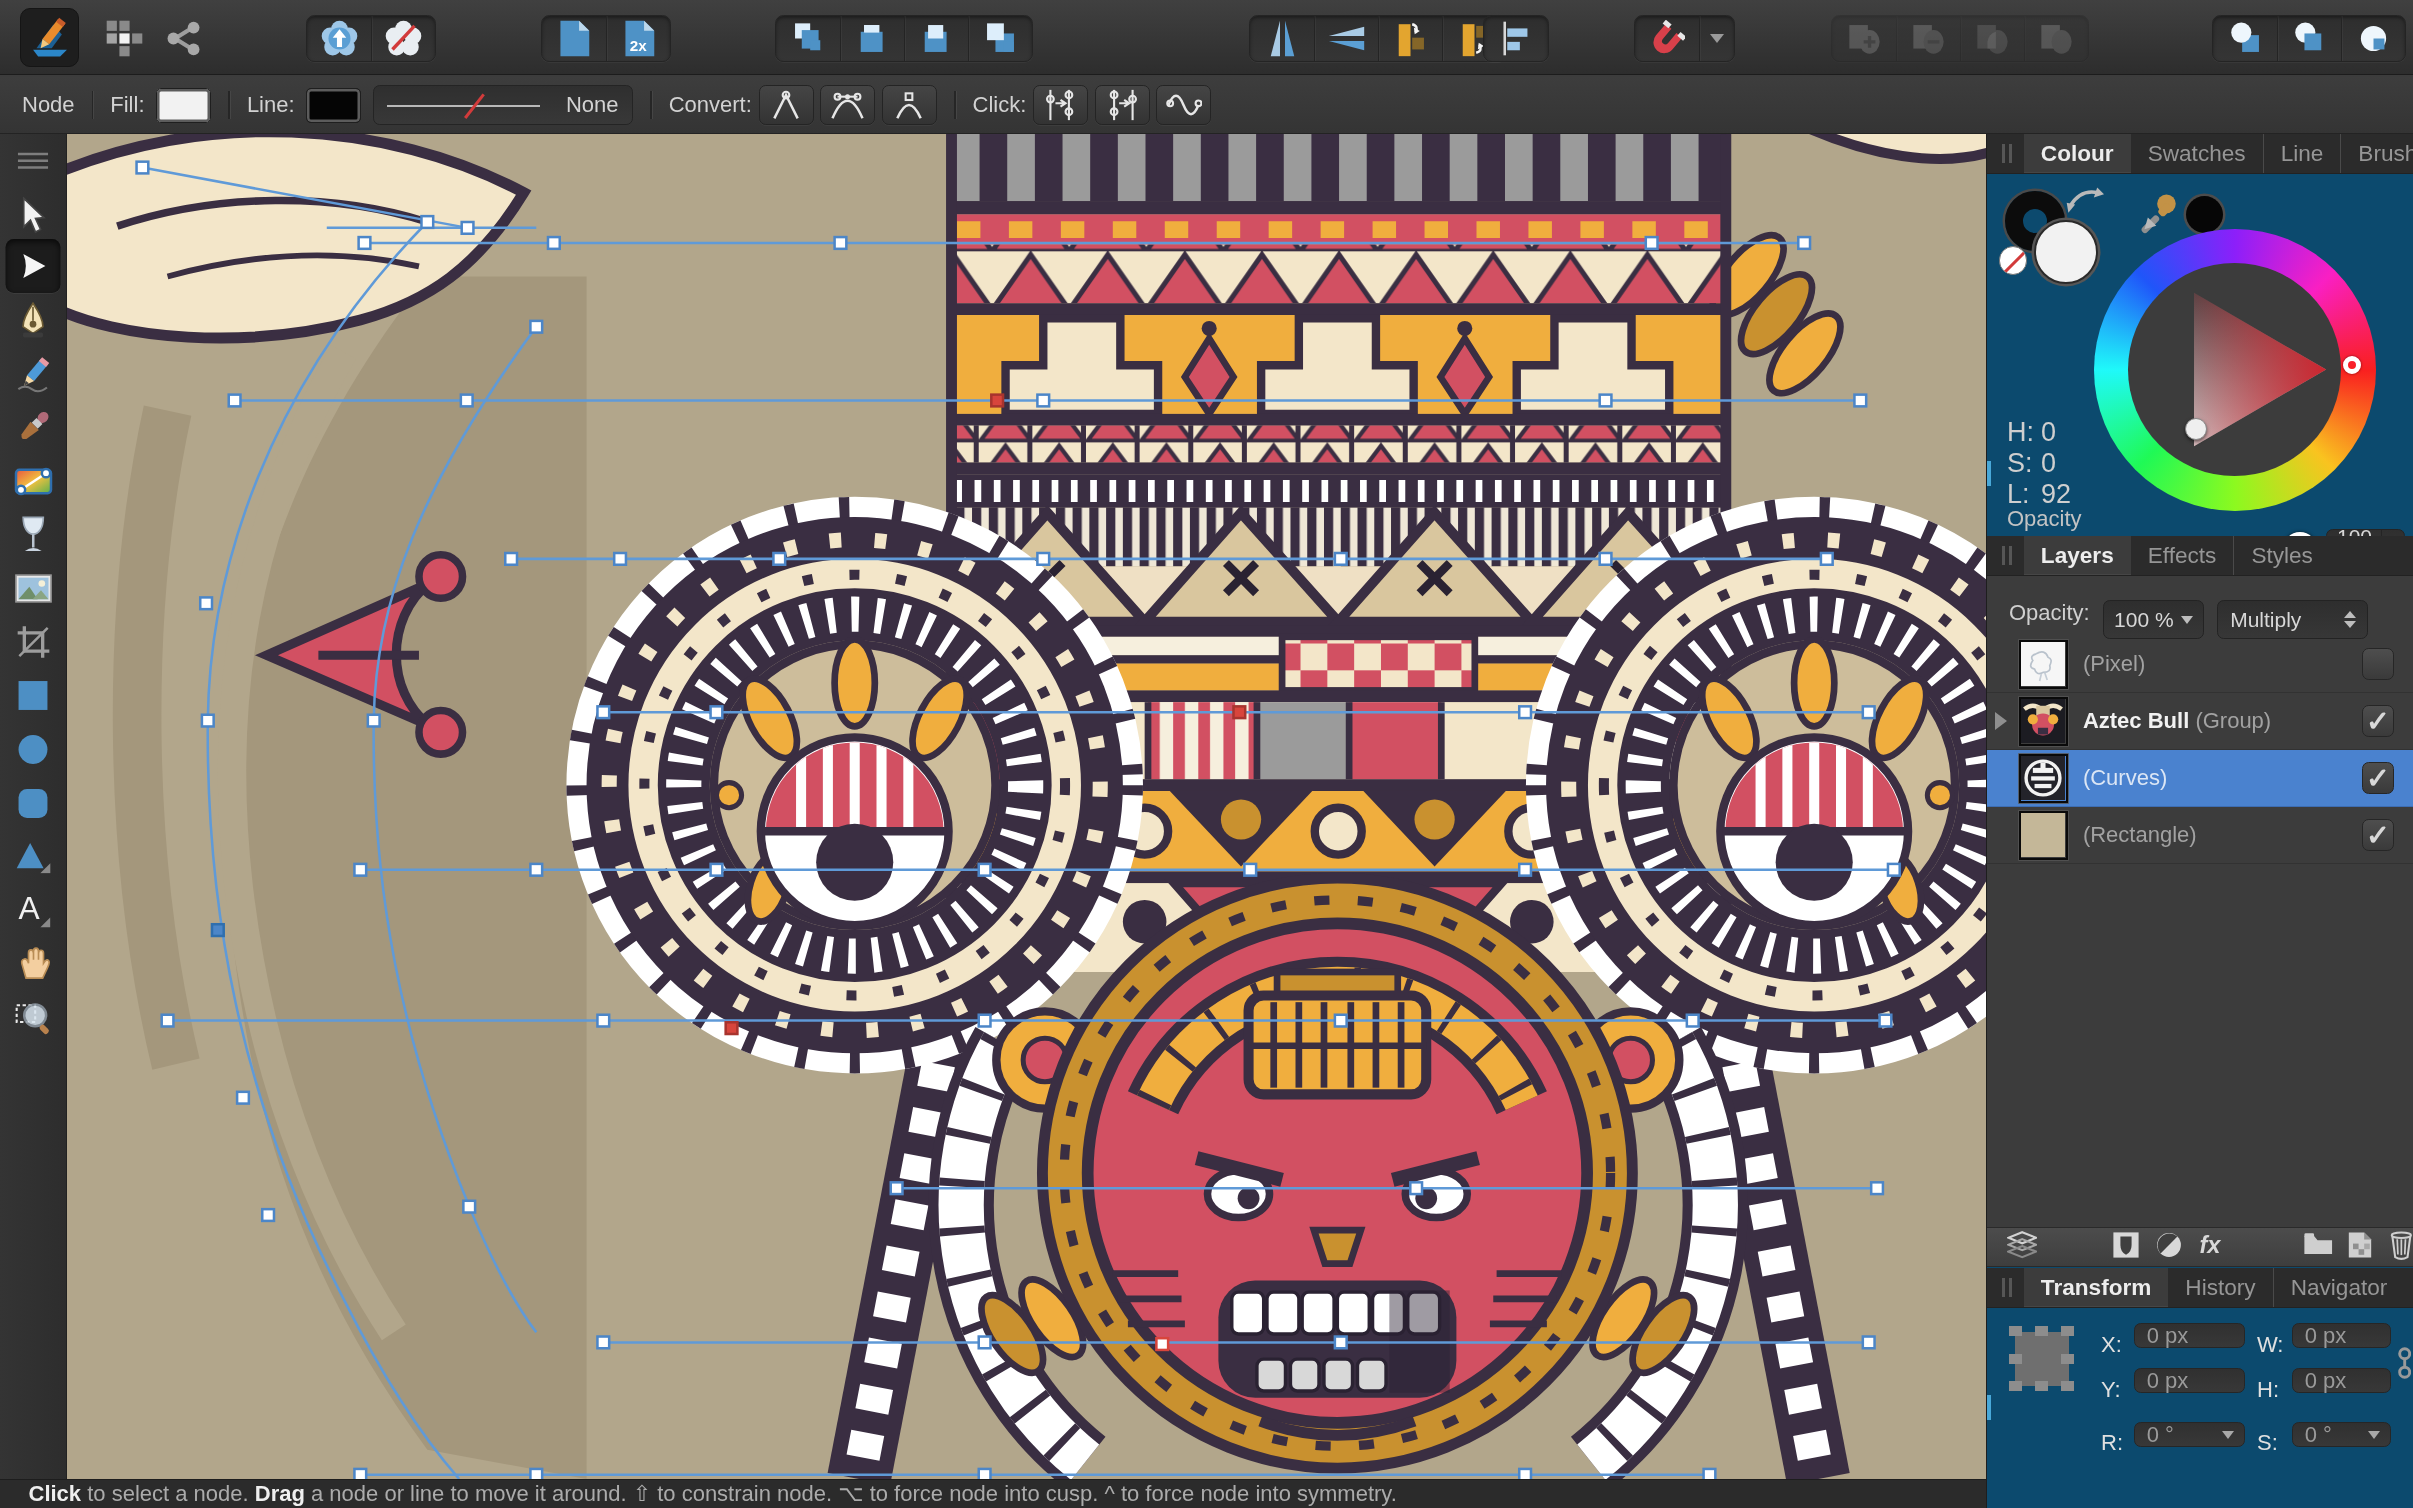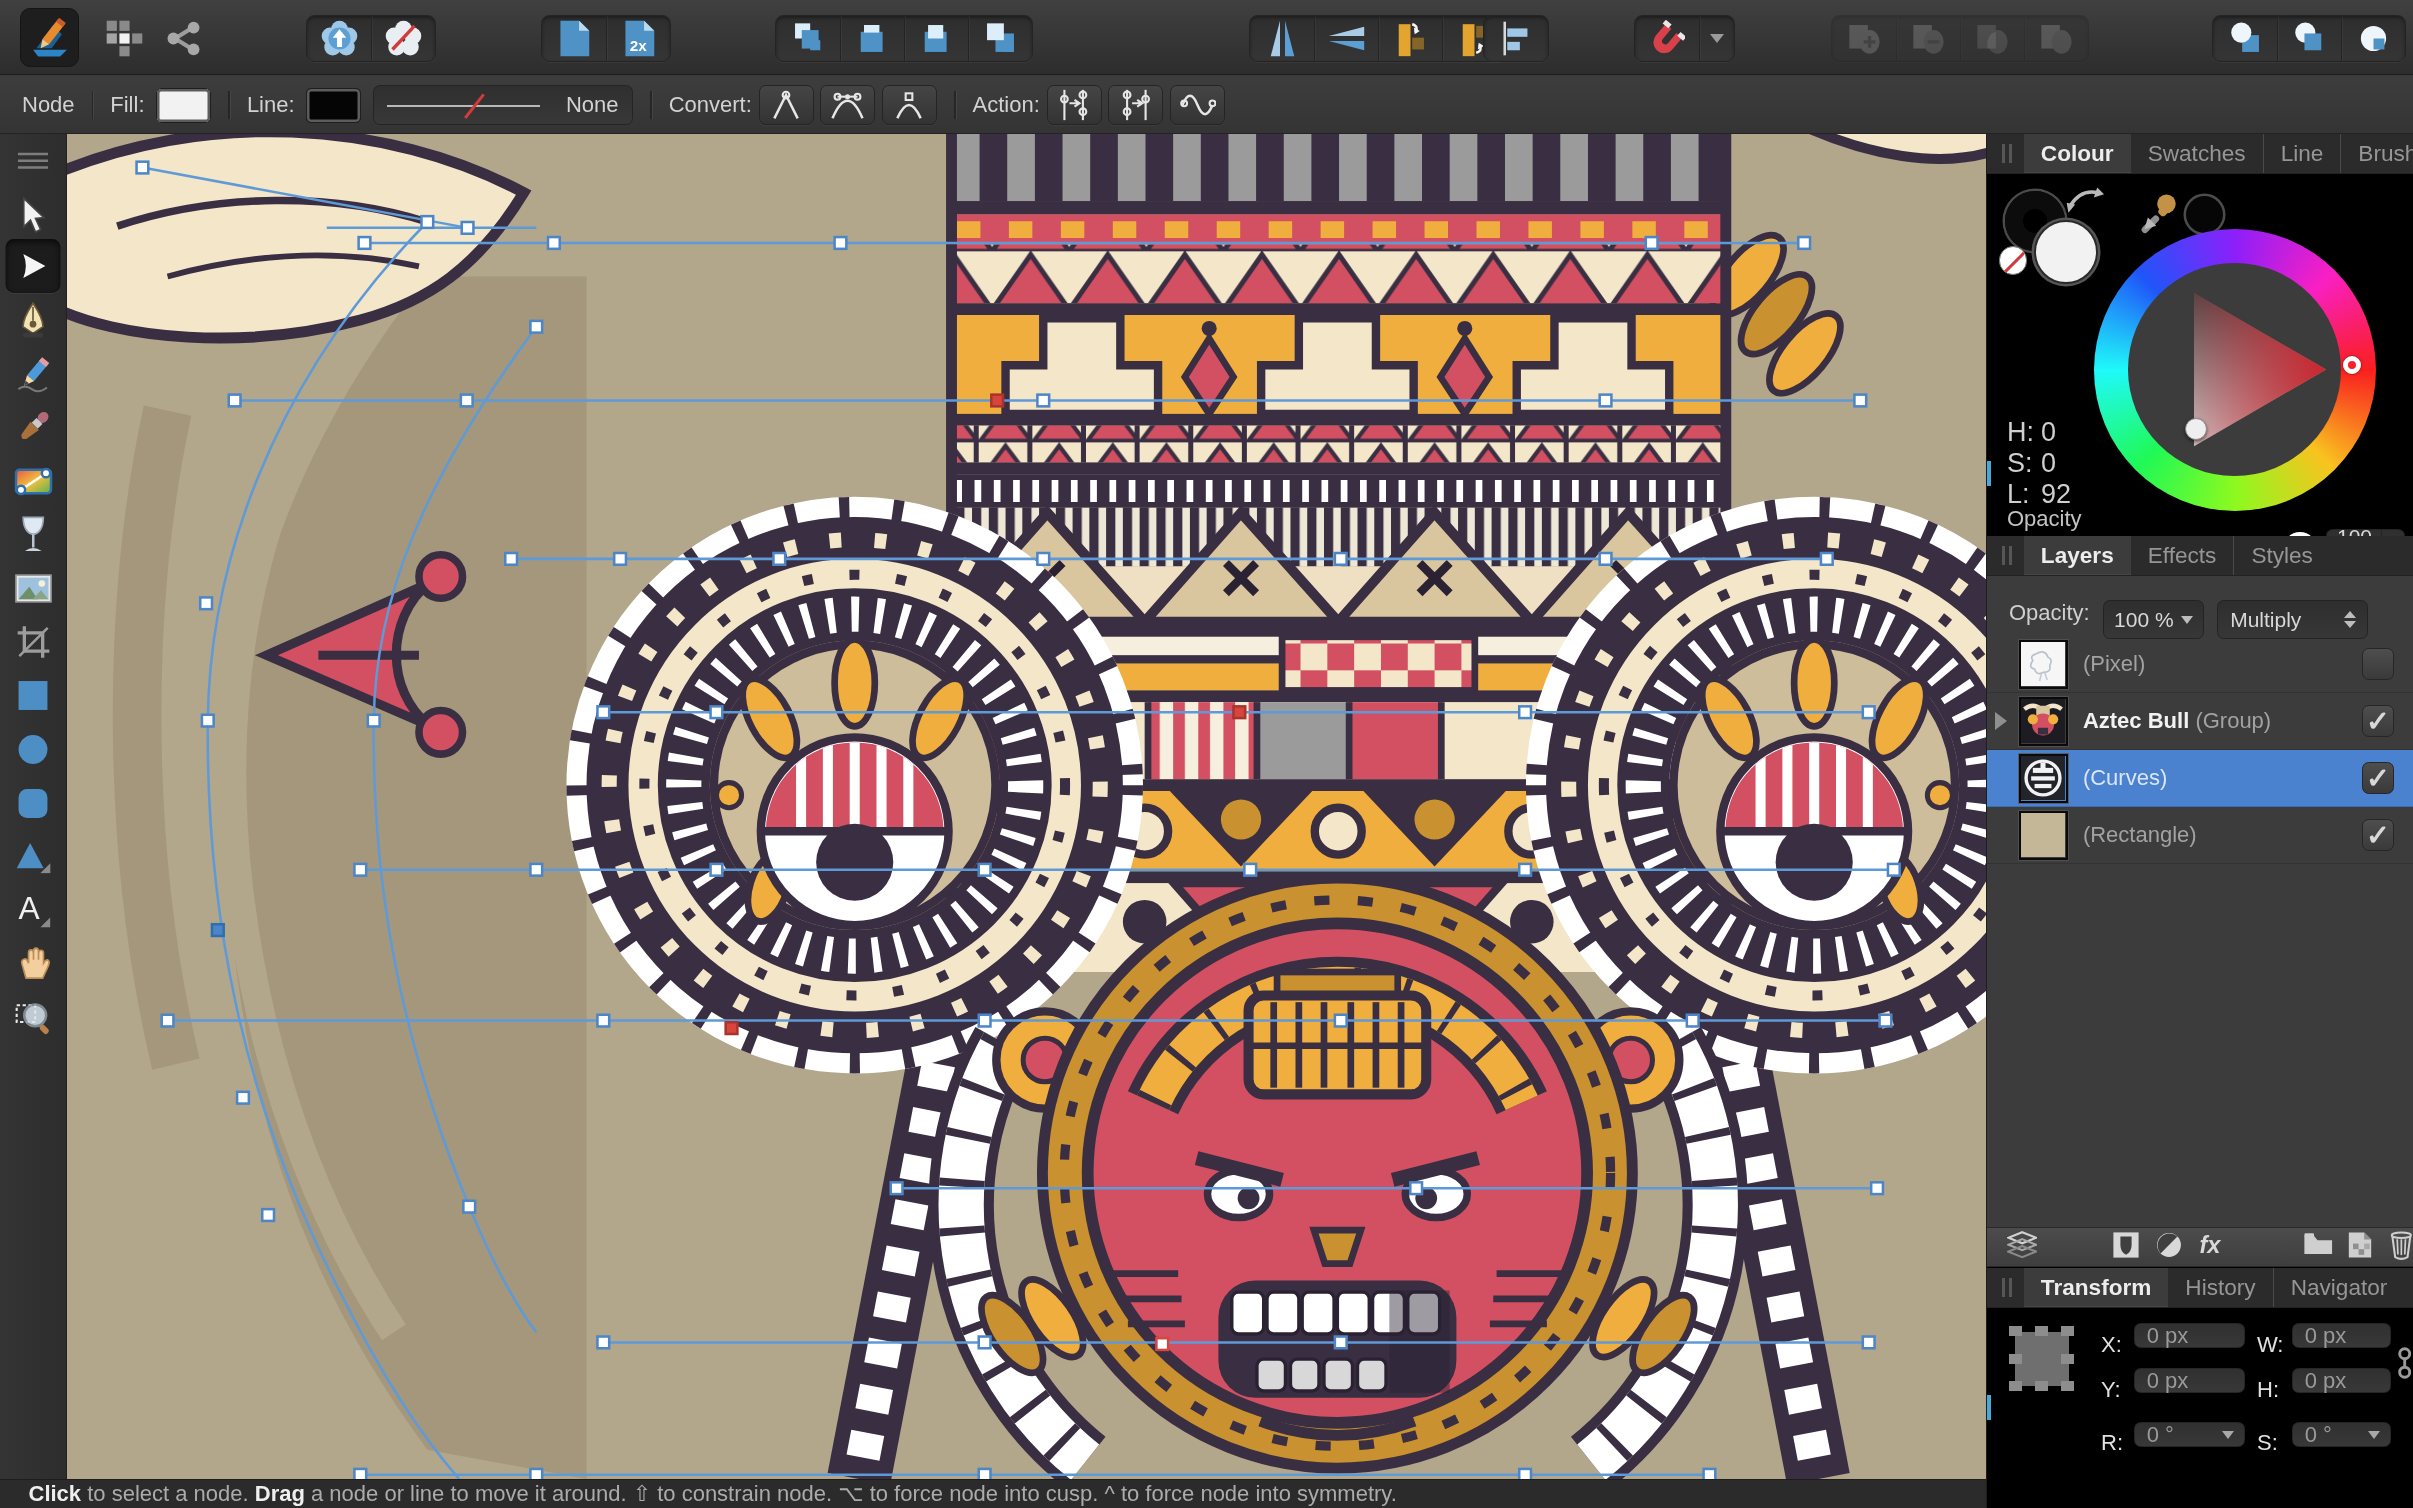--- a/index.html
+++ b/index.html
@@ -47,21 +47,21 @@
     display:flex; align-items:center; justify-content:center; }
   .ltool.pressed { width:55px; height:54px; background:#1c1c1c; border-radius:8.4px;
     box-shadow:inset 0 2.5px 6.7px rgba(0,0,0,.7), 0 0.8px 0 rgba(255,255,255,.07); }
 
   
   .canvas-wrap { position:absolute; left:67px; top:134px; width:1919px; height:1345px; overflow:hidden;
     background:var(--c-canvas_bg,#b2a68b); }
 
   
   .right-panel { position:absolute; left:1986px; top:134px; width:427px; height:1374px;
-    background:#000000; border-left:1.7px solid #1e1e1e; }
+    background:#0c4a6e; border-left:1.7px solid #1e1e1e; }
   .panel-tabs { position:absolute; left:0; width:427px; height:40px; background:#2b2b2b;
     border-bottom:0.8px solid #222; display:flex; align-items:stretch; font-size:22.6px; color:#969696; }
   .grip { display:flex; gap:3.4px; align-items:center; padding:0 11.7px 0 15px; }
   .grip i { display:block; width:3.4px; height:18.4px; background:#565656; }
   .tab { display:flex; align-items:center; padding:0 17px; }
   .tab.active { background:#3c3c3c; color:#ededed; font-weight:bold;
     box-shadow:0 -0.8px 0 #4a4a4a inset; }
   .tab.dim + .tab.dim { border-left:1.7px solid #4a4a4a; }
 
   
@@ -410,21 +410,21 @@
         <circle cx="22" cy="8" r="3" fill="#e6e6e6"></circle>
       </svg>
   </span>
   <span class="ctx-btn">
     <svg width="34" height="30" viewBox="0 0 40 36">
         <path d="M6 34 Q20 2 34 34" stroke="#e6e6e6" stroke-width="3" fill="none"></path>
         <rect x="16" y="4" width="8" height="8" fill="none" stroke="#e6e6e6" stroke-width="2.5"></rect>
       </svg>
   </span>
   <span class="ctx-sep"></span>
-  <span>Action:</span>
+  <span>Click:</span>
   <span class="ctx-btn">
     <svg width="37" height="34" viewBox="0 0 44 40">
         <line x1="10" y1="2" x2="10" y2="38" stroke="#e6e6e6" stroke-width="2.5"></line>
         <line x1="32" y1="2" x2="32" y2="38" stroke="#e6e6e6" stroke-width="2.5"></line>
         <circle cx="10" cy="13" r="4" fill="none" stroke="#e6e6e6" stroke-width="2.5"></circle>
         <circle cx="32" cy="8" r="4" fill="none" stroke="#e6e6e6" stroke-width="2.5"></circle>
         <circle cx="32" cy="28" r="4" fill="none" stroke="#e6e6e6" stroke-width="2.5"></circle>
         <path d="M16 18 h10 M22 14 l6 4 -6 4" stroke="#e6e6e6" stroke-width="2.5" fill="none"></path>
       </svg>
   </span>

